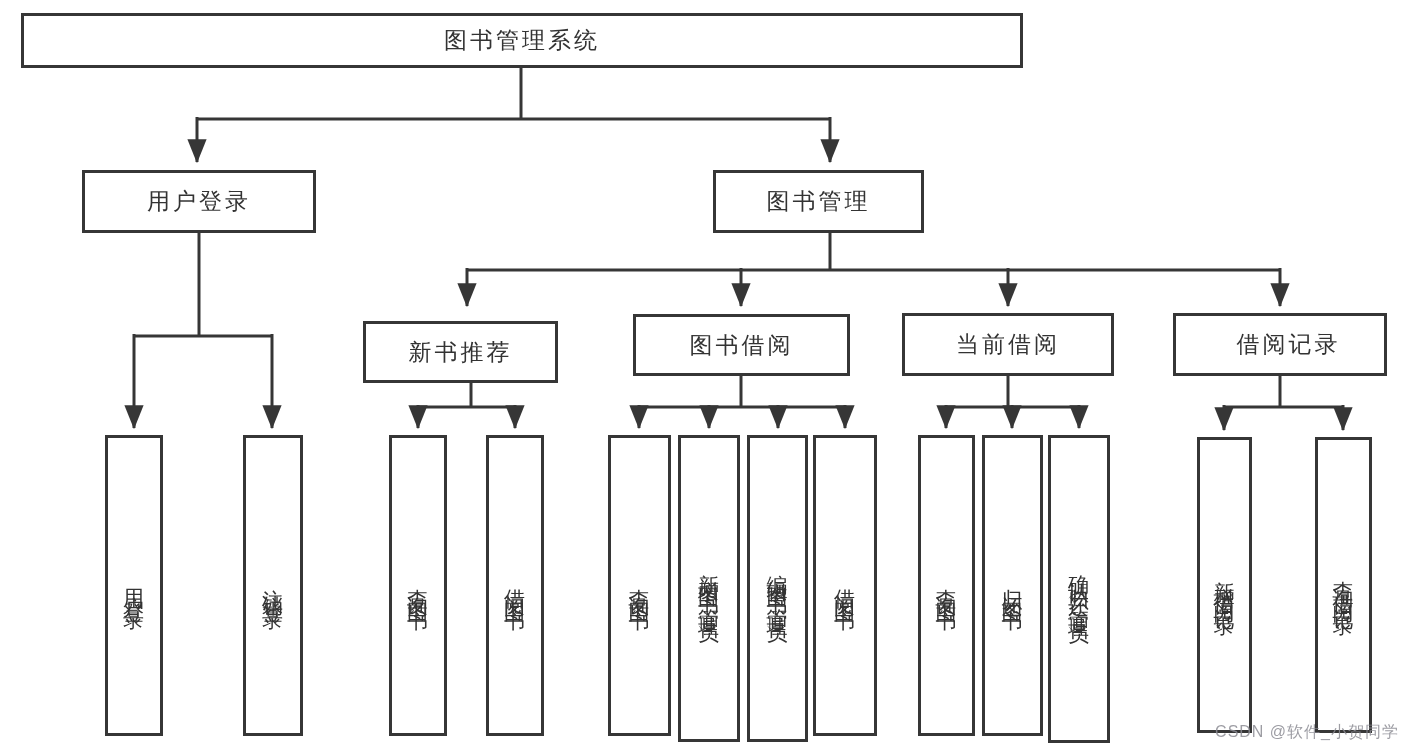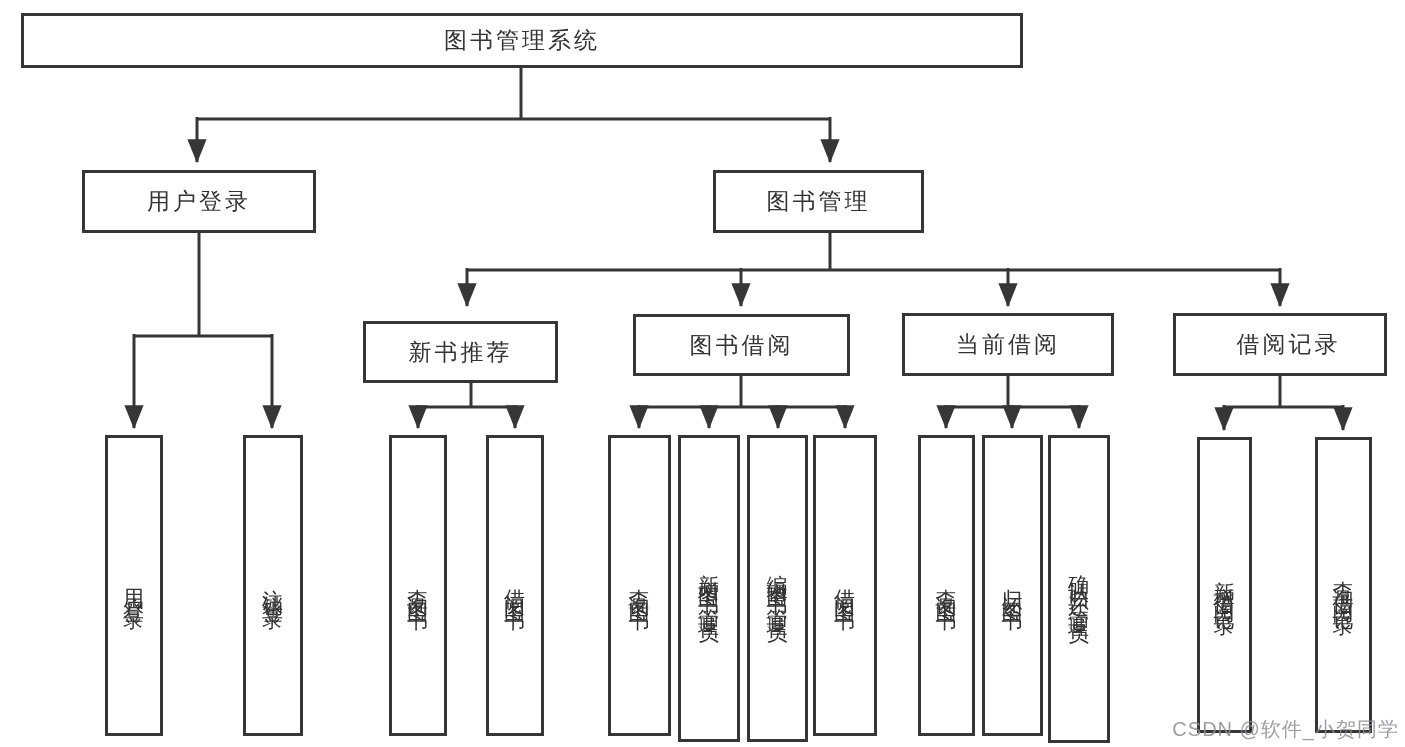--- a/index.html
+++ b/index.html
@@ -31,21 +31,21 @@
   .v-node .vtext{
     writing-mode:vertical-rl;
     text-orientation:mixed;
     font-size:21px;
     letter-spacing:7px;
     line-height:1;
   }
   .watermark{
     position:absolute;
     right:6px;bottom:4px;
-    font-size:20px;
+    font-size:16px;
     letter-spacing:1px;
     color:var(--watermark);
     opacity:.85;
     white-space:nowrap;
   }
 </style>
 </head>
 <body>
 
 <div class="canvas">

